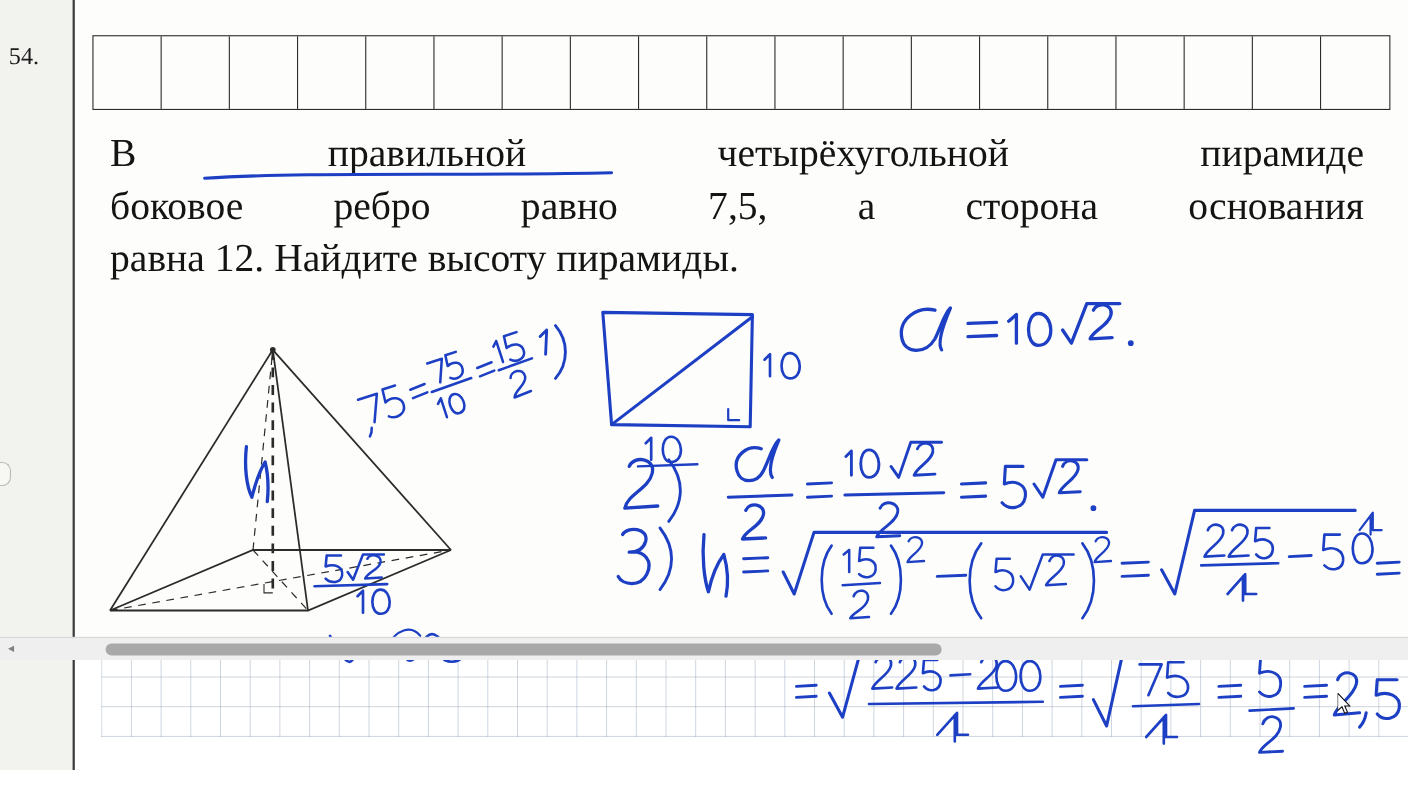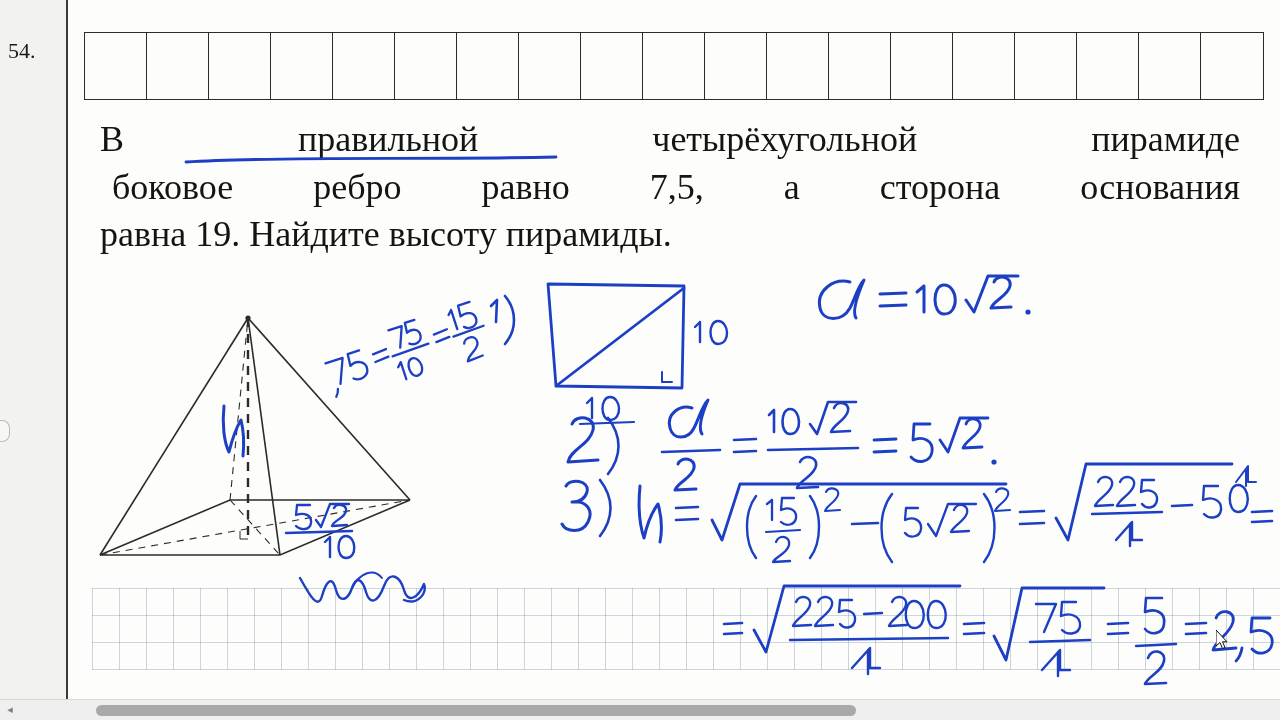--- a/index.html
+++ b/index.html
@@ -12,21 +12,21 @@
     height: 720px;
     overflow: hidden;
     font-family: "Liberation Serif", serif;
     position: relative;
   }
 
   #page {
     position: absolute;
     left: 0; top: 0;
     width: 1280px;
-    height: 720px;
+    height: 600px;
     background: #fdfdfb;
   }
 
   
   .left-strip {
     position: absolute;
     left: 0; top: 0;
     width: 66px;
     height: 700px;
     background: #f2f2ee;
@@ -76,21 +76,21 @@
     left: 100px;
     top: 116px;
     width: 1140px;
     font-size: 36px;
     line-height: 1.32;
     color: #141414;
     text-align: justify;
     font-family: "Liberation Serif", serif;
   }
   .statement .line1 { display: block; text-align: justify; text-align-last: justify; }
-  .statement .line2 { display: block; text-align: justify; text-align-last: justify; margin-left: 12px; }
+  .statement .line2 { display: block; text-align: justify; text-align-last: justify; }
   .statement .line3 { display: block; }
 
   
   .grid-paper {
     position: absolute;
     left: 92px;
     top: 588px;
     width: 1188px;
     height: 82px;
     background-image:
@@ -185,21 +185,21 @@
     <div class="answer-cell"></div>
     <div class="answer-cell"></div>
     <div class="answer-cell"></div>
     <div class="answer-cell"></div>
     <div class="answer-cell"></div>
   </div>
 
   <div class="statement">
     <span class="line1">В правильной четырёхугольной пирамиде</span>
     <span class="line2">боковое ребро равно 7,5, а сторона основания</span>
-    <span class="line3">равна 19. Найдите высоту пирамиды.</span>
+    <span class="line3">равна 12. Найдите высоту пирамиды.</span>
   </div>
 
   <div class="grid-paper"></div>
 
   <svg class="drawing" viewBox="0 0 430 310" width="430" height="310">
 
     <polygon points="30,265 210,265 340,210 160,210" fill="none" stroke="#2b2b2b" stroke-width="1.6"></polygon>
 
     <line x1="30" y1="265" x2="178" y2="28" stroke="#2b2b2b" stroke-width="1.6"></line>
     <line x1="210" y1="265" x2="178" y2="28" stroke="#2b2b2b" stroke-width="1.6"></line>

